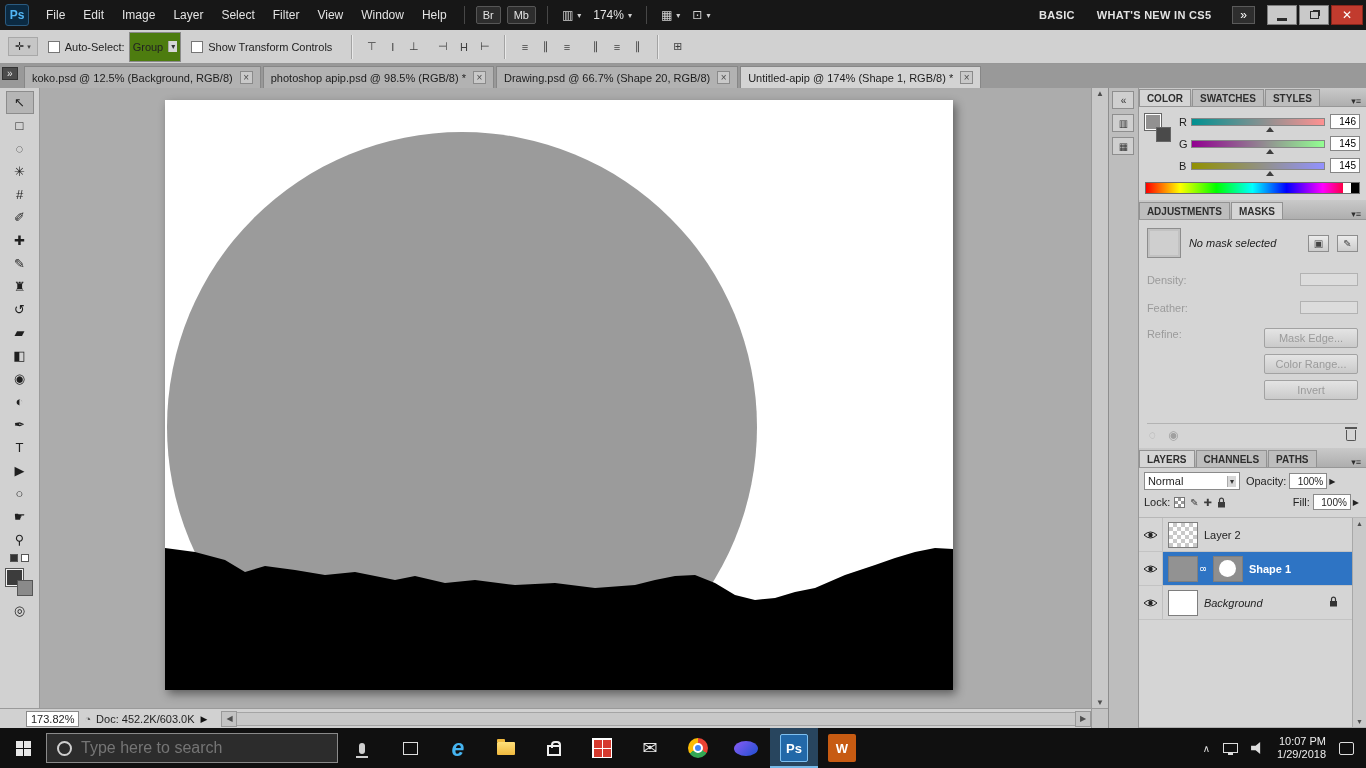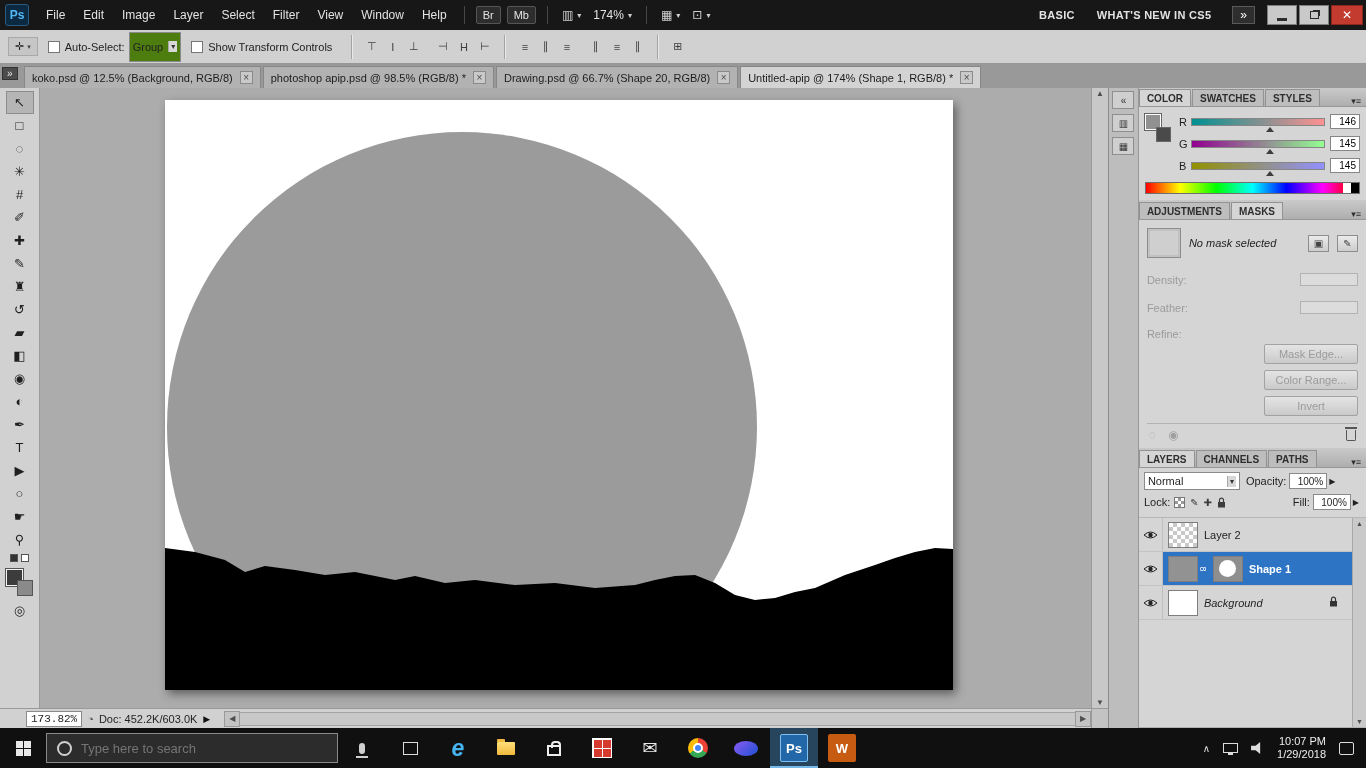--- a/index.html
+++ b/index.html
@@ -61,21 +61,21 @@
   .sw-back { position:absolute; right:0; bottom:0; width:16px; height:16px; background:#8a8a8a; border:1px solid #555; }
 
   
   .canvas-region { flex:1; background:#acacac; position:relative; overflow:hidden; min-width:0; }
   .document { position:absolute; left:125px; top:12px; width:788px; height:590px; background:#fff; box-shadow:3px 4px 9px rgba(0,0,0,.45); }
   .document svg { display:block; }
   .vscroll { width:17px; background:#c8c8c8; border-left:1px solid #9a9a9a; display:flex; flex-direction:column; align-items:center; justify-content:space-between; padding:1px 0; font-size:8px; color:#4e4e4e; flex:0 0 auto; }
 
   
   .statusrow { height:20px; background:#d1d1d1; border-top:1px solid #9a9a9a; display:flex; align-items:center; font-size:11px; color:#1f1f1f; flex:0 0 auto; }
-  .zoom-field { background:#fff; border:1px solid #8a8a8a; height:16px; line-height:15px; padding:0 4px; margin-left:26px;font-family:Liberation Mono, monospace; }
+  .zoom-field { background:#fff; border:1px solid #8a8a8a; height:16px; line-height:15px; padding:0 4px; margin-left:26px; }
   .st-compass { margin:0 5px; font-size:11px; color:#555; }
   .doc-info { margin-right:6px; }
   .st-arrow { font-size:9px; color:#111; }
   .hscroll { flex:1; display:flex; align-items:center; margin-left:14px; height:100%; }
   .hs-btn { width:16px; height:16px; background:#c3c3c3; border:1px solid #999; font-size:8px; color:#4e4e4e; display:flex; align-items:center; justify-content:center; }
   .hs-track { flex:1; height:14px; background:#c8c8c8; border-top:1px solid #a5a5a5; border-bottom:1px solid #a5a5a5; }
   .corner { width:17px; height:100%; background:#c3c3c3; border-left:1px solid #999; }
 
   
   .dock { width:258px; flex:0 0 auto; display:flex; background:#b7b7b7; border-left:1px solid #8d8d8d; }
@@ -112,21 +112,21 @@
   .masks-panel { height:248px; display:flex; flex-direction:column; }
   .masks-body { flex:1; padding:8px 8px 4px 8px; font-size:11px; color:#333; display:flex; flex-direction:column; }
   .mask-row1 { display:flex; align-items:center; gap:8px; }
   .mask-thumb { width:34px; height:30px; background:#cfcfcf; border:1px solid #8d8d8d; box-shadow:inset 0 0 0 2px #c2c2c2; }
   .no-mask { font-style:italic; flex:1; color:#222; }
   .mask-btn { width:21px; height:17px; border:1px solid #8e8e8e; background:linear-gradient(#ebebeb,#cdcdcd); font-size:10px; color:#444; display:flex; align-items:center; justify-content:center; }
   .mask-sl-row { display:flex; align-items:center; justify-content:space-between; margin-top:15px; color:#9b9b9b; }
   .dis-box { width:58px; height:13px; border:1px solid #b2b2b2; background:#dcdcdc; }
   .refine-row { display:flex; margin-top:14px; }
   .refine-label { color:#9b9b9b; }
-  .refine-btns { margin-left:auto; display:flex; flex-direction:column; gap:6px;margin-top:16px; }
+  .refine-btns { margin-left:auto; display:flex; flex-direction:column; gap:6px; }
   .p-btn { width:94px; height:20px; border:1px solid #a2a2a2; border-radius:2px; background:linear-gradient(#e4e4e4,#cacaca); color:#9b9b9b; font-size:11px; display:flex; align-items:center; justify-content:center; }
   .masks-foot { margin-top:auto; border-top:1px solid #b3b3b3; padding:4px 2px 2px 2px; display:flex; align-items:center; gap:12px; color:#a0a0a0; font-size:12px; }
 
   
   .layers-panel { flex:1; display:flex; flex-direction:column; min-height:0; }
   .layers-controls { padding:4px 7px 3px 5px; font-size:11px; color:#1f1f1f; border-bottom:1px solid #b7b7b7; }
   .lrow { display:flex; align-items:center; margin-bottom:4px; }
   .blend-dd { width:96px; height:18px; background:#fff; border:1px solid #8a8a8a; display:flex; align-items:center; justify-content:space-between; padding:0 3px; }
   .blend-dd .car { font-size:8px; color:#333; background:#d7d7d7; border-left:1px solid #aaa; padding:1px 2px; }
   .sm-label { margin-left:6px; margin-right:3px; }
@@ -163,21 +163,21 @@
   .i-trash::before { content:""; position:absolute; top:-3px; left:-2px; width:12px; height:2px; background:#555; }
   .i-trash.inline { margin-left:auto; }
 
   
   .taskbar { height:40px; background:#101010; display:flex; align-items:center; color:#ddd; flex:0 0 auto; }
   .tb-start { width:46px; height:40px; display:flex; align-items:center; justify-content:center; }
   .win-logo { display:grid; grid-template-columns:7px 7px; grid-template-rows:7px 7px; gap:1px; }
   .win-logo span { background:#e8e8e8; }
   .tb-search { width:292px; height:30px; background:#2c2c2c; border:1px solid #8a8a8a; display:flex; align-items:center; gap:9px; padding:0 10px; }
   .cortana-ring { width:15px; height:15px; border:2px solid #cfcfcf; border-radius:50%; flex:0 0 auto; }
-  .tb-search input { flex:1; background:transparent; border:none; outline:none; color:#b9b9b9; font-size:13px; font-family:inherit; }
+  .tb-search input { flex:1; background:transparent; border:none; outline:none; color:#b9b9b9; font-size:16px; font-family:inherit; }
   .tb-icon { width:48px; height:40px; display:flex; align-items:center; justify-content:center; }
   .i-mic { width:6px; height:11px; background:#cfcfcf; border-radius:3px; position:relative; }
   .i-mic::after { content:""; position:absolute; left:-3px; bottom:-4px; width:12px; height:2px; background:#cfcfcf; }
   .i-taskview { width:15px; height:13px; border:1px solid #ddd; }
   .edge-e { font-size:23px; font-weight:bold; color:#46b4f0; font-style:italic; line-height:1; }
   .i-folderbig { width:18px; height:13px; background:linear-gradient(#ffe07a,#f0b93e); border-radius:1px; position:relative; }
   .i-folderbig::before { content:""; position:absolute; top:-3px; left:0; width:8px; height:3px; background:#f0b93e; border-radius:1px 1px 0 0; }
   .i-bag { width:14px; height:11px; border:2px solid #eee; position:relative; margin-top:4px; }
   .i-bag::before { content:""; position:absolute; top:-6px; left:2px; width:6px; height:5px; border:2px solid #eee; border-bottom:none; border-radius:4px 4px 0 0; }
   .i-redgrid { width:20px; height:20px; background:#fff; display:grid; grid-template-columns:8px 8px; grid-template-rows:8px 8px; gap:1px; padding:1.5px; }

